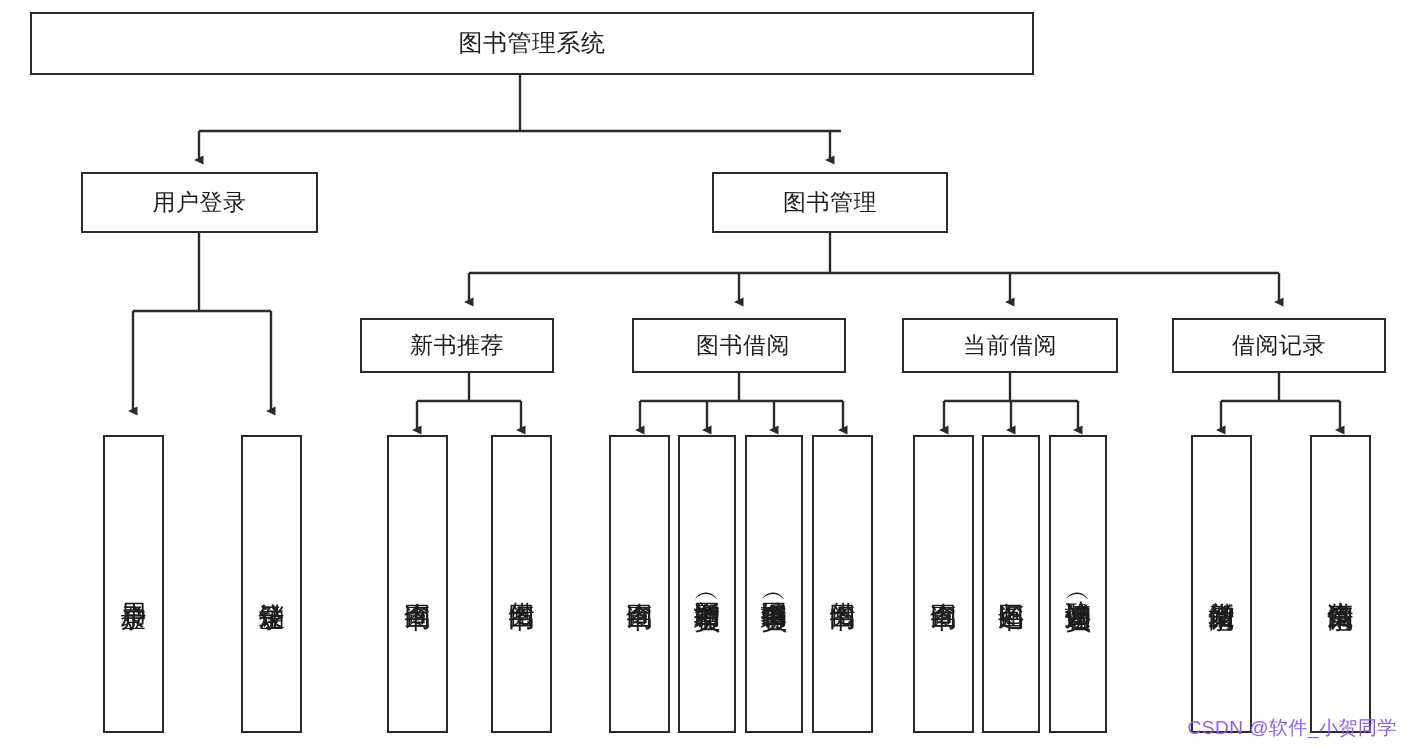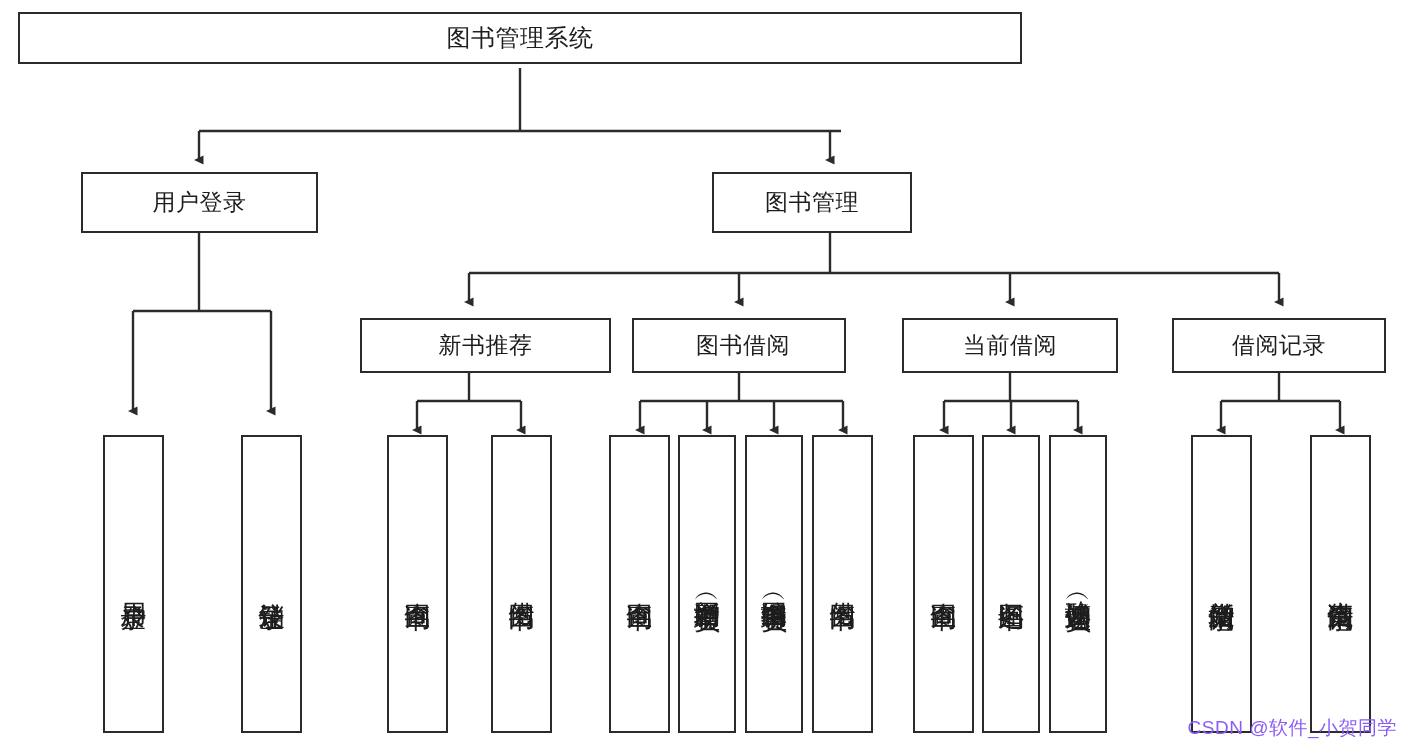--- a/index.html
+++ b/index.html
@@ -122,32 +122,32 @@
       <path d="M1011,401 L1011,430" marker-end="url(#arrow)"></path>
       <path d="M1078,401 L1078,430" marker-end="url(#arrow)"></path>
 
       <path d="M1279,373 L1279,401"></path>
       <path d="M1221,401 L1340,401"></path>
       <path d="M1221,401 L1221,430" marker-end="url(#arrow)"></path>
       <path d="M1340,401 L1340,430" marker-end="url(#arrow)"></path>
     </g>
   </svg>
 
-  <div class="node horiz root" style="left:18px; top:12px; width:1004px; height:52px;">
+  <div class="node horiz root" style="left:30px; top:12px; width:1004px; height:63px;">
     <span class="label">图书管理系统</span>
   </div>
 
   <div class="node horiz" style="left:81px; top:172px; width:237px; height:61px;">
     <span class="label">用户登录</span>
   </div>
-  <div class="node horiz" style="left:712px; top:172px; width:200px; height:61px;">
+  <div class="node horiz" style="left:712px; top:172px; width:236px; height:61px;">
     <span class="label">图书管理</span>
   </div>
 
-  <div class="node horiz" style="left:360px; top:318px; width:251px; height:55px;">
+  <div class="node horiz" style="left:360px; top:318px; width:194px; height:55px;">
     <span class="label">新书推荐</span>
   </div>
   <div class="node horiz" style="left:632px; top:318px; width:214px; height:55px;padding-left:8px;">
     <span class="label">图书借阅</span>
   </div>
   <div class="node horiz" style="left:902px; top:318px; width:216px; height:55px;">
     <span class="label">当前借阅</span>
   </div>
   <div class="node horiz" style="left:1172px; top:318px; width:214px; height:55px;">
     <span class="label">借阅记录</span>

